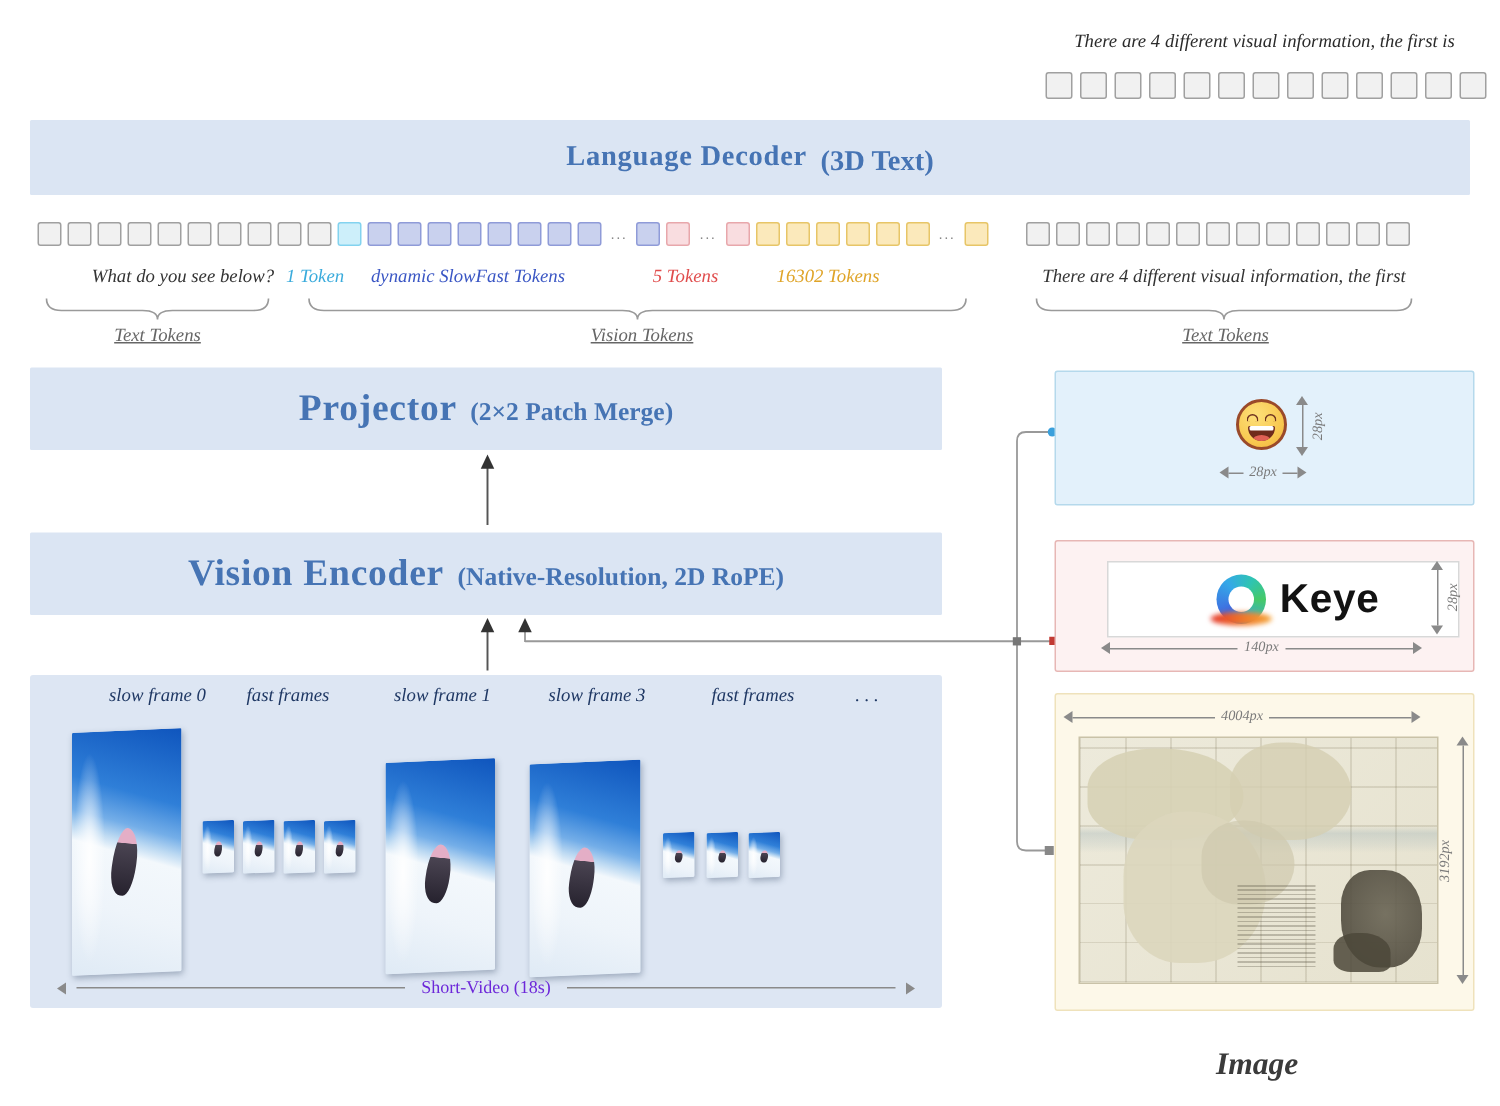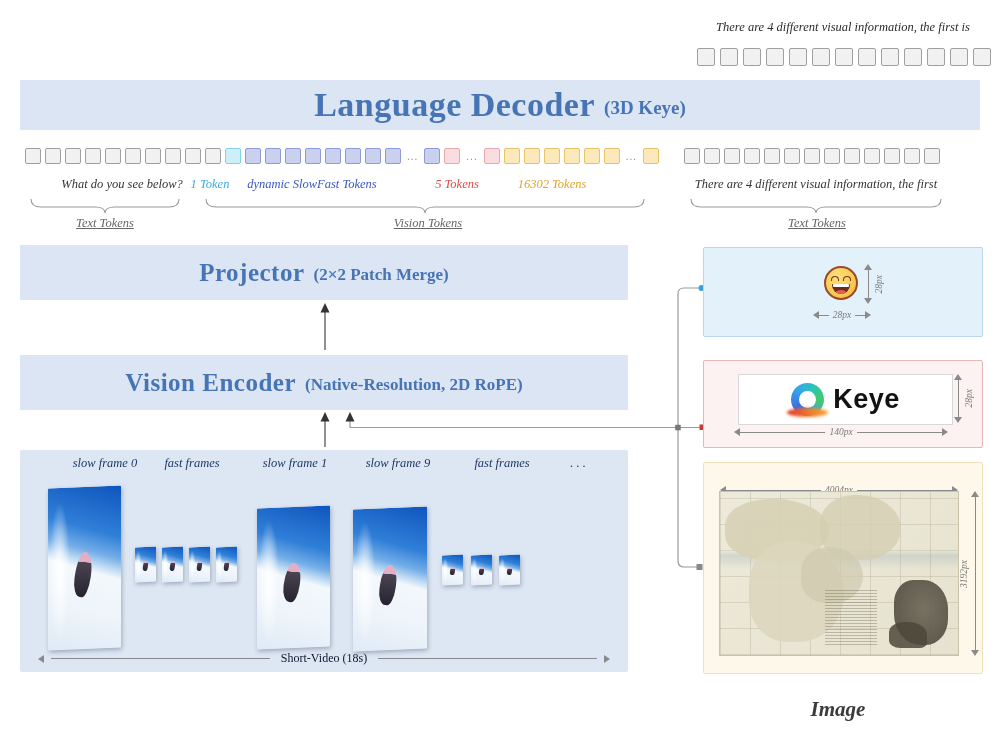--- a/index.html
+++ b/index.html
@@ -8,21 +8,21 @@
     font-family:"Liberation Serif",serif;overflow:hidden;
   }
   svg.connectors{position:absolute;left:0;top:0;pointer-events:none;}
 
   
   .banner{
     position:absolute;background:var(--banner-bg);color:var(--banner-text);
     display:flex;align-items:center;justify-content:center;gap:9px;
     font-weight:bold;border-radius:1px;
   }
-  .banner .t1{font-size:34px;letter-spacing:.5px;}
+  .banner .t1{font-size:19px;letter-spacing:.5px;}
   .banner .t2{font-size:19px;padding-top:5px;}
   .banner.small .t1{font-size:25px;}
   .banner.small .t2{font-size:17px;padding-top:4px;}
 
   
   .tok-row{position:absolute;display:flex;gap:4px;align-items:center;}
   .tok{width:16px;height:16px;border:1.4px solid #aaa;border-radius:2px;box-sizing:border-box;flex:none;}
   .tok-row.lg .tok{width:18px;height:18px;}
   .tok-row.lg{gap:5px;}
   .dots{font-family:"Liberation Sans",sans-serif;font-size:10px;color:#888;letter-spacing:1px;margin:0 2px;flex:none;}
@@ -50,21 +50,21 @@
   .frame{position:absolute;border-radius:1px;box-shadow:1px 2px 4px rgba(40,60,90,.35);
        transform:skewY(-2.5deg);
        background:
         radial-gradient(closest-side at 16% 52%, rgba(255,255,255,.95), rgba(255,255,255,0) 90%),
         linear-gradient(198deg,#0f55bd 0%,#2f7fd8 28%,#74aee8 40%,#bcd9f2 46%,#f3f8fc 51%,#eef4fa 72%,#dfeaf5 100%);
   }
   .frame::after{content:"";position:absolute;left:37%;top:40%;width:22%;height:28%;
        background:linear-gradient(#e4aec6 0 22%,#4a4452 23%,#26222e 100%);
        border-radius:45% 55% 40% 50%/55% 50% 45% 40%;transform:rotate(8deg);}
   .sv-arrow{position:absolute;left:18px;right:18px;top:201px;display:flex;align-items:center;gap:7px;}
-  .sv-arrow .dlabel{font-size:12px;color:#0f172a;font-style:normal;}
+  .sv-arrow .dlabel{font-size:12px;color:#6d28d9;font-style:normal;}
 
   
   .dim-h{position:absolute;display:flex;align-items:center;}
   .dim-v{position:absolute;display:flex;align-items:stretch;gap:2px;}
   .dim-v .col{display:flex;flex-direction:column;align-items:center;}
   .dline{flex:1;height:1px;background:var(--dim-color);}
   .vline{flex:1;width:1px;background:var(--dim-color);}
   .ah{width:0;height:0;border:4px solid transparent;flex:none;}
   .ah-l{border-right:6px solid var(--dim-color);border-left:none;}
   .ah-r{border-left:6px solid var(--dim-color);border-right:none;}
@@ -87,21 +87,21 @@
   .emoji .eye{position:absolute;top:8px;width:8px;height:5px;border:1.8px solid #6f3320;
        border-bottom:none;border-radius:8px 8px 0 0;box-sizing:border-box;}
   .eye.l{left:5px;}.eye.r{right:5px;}
   .emoji .mouth{position:absolute;left:50%;transform:translateX(-50%);bottom:4px;width:18px;height:10px;
        background:#6f2a1c;border-radius:2px 2px 18px 18px;overflow:hidden;}
   .emoji .mouth::before{content:"";position:absolute;top:0;left:1px;right:1px;height:3px;background:#fff;border-radius:1px;}
   .emoji .mouth::after{content:"";position:absolute;bottom:-3px;left:3px;width:12px;height:7px;background:#e06055;border-radius:50%;}
 
   
   .keye-box{position:absolute;left:34px;top:13px;width:213px;height:49px;background:#fff;
-       border:1px solid #d8d8d8;display:flex;align-items:center;justify-content:center;gap:9px;}
+       border:1px solid #d8d8d8;display:flex;align-items:center;justify-content:center;gap:9px;padding-left:20px;}
   .keye-ring{position:relative;width:33px;height:33px;flex:none;}
   .ring-c{position:absolute;inset:0;border-radius:50%;
        background:conic-gradient(from 230deg,#3f6ae0,#35a8e8 90deg,#2fc4b2 160deg,#46c968 220deg,#35a8e8 300deg,#3f6ae0);}
   .ring-c::after{content:"";position:absolute;inset:8px;background:#fff;border-radius:50%;}
   .swoosh{position:absolute;left:-4px;right:-4px;bottom:-1px;height:9px;border-radius:50%;
        background:linear-gradient(90deg,#e5372b,#ef7a2a 55%,#f5a63a);filter:blur(1.6px);}
   .keye-text{font-family:"Liberation Sans",sans-serif;font-weight:bold;font-size:27px;color:#121212;letter-spacing:.5px;}
 
   
   .map-img{position:absolute;left:15px;top:28px;width:240px;height:165px;overflow:hidden;
@@ -161,21 +161,21 @@
     <span class="tok" style="background: rgb(241, 241, 241); border-color: rgb(160, 160, 160);"></span>
     <span class="tok" style="background: rgb(241, 241, 241); border-color: rgb(160, 160, 160);"></span>
     <span class="tok" style="background: rgb(241, 241, 241); border-color: rgb(160, 160, 160);"></span>
     <span class="tok" style="background: rgb(241, 241, 241); border-color: rgb(160, 160, 160);"></span>
     <span class="tok" style="background: rgb(241, 241, 241); border-color: rgb(160, 160, 160);"></span>
     <span class="tok" style="background: rgb(241, 241, 241); border-color: rgb(160, 160, 160);"></span>
   </div>
 
 <div class="banner" style="left:20px;top:80px;width:960px;height:50px;">
   <span class="t1">Language Decoder</span>
-  <span class="t2">(3D Keye)</span>
+  <span class="t2">(3D Text)</span>
 </div>
 
 <div class="tok-row" style="left:25px;top:148px;">
     <span class="tok" style="background: rgb(241, 241, 241); border-color: rgb(160, 160, 160);"></span>
     <span class="tok" style="background: rgb(241, 241, 241); border-color: rgb(160, 160, 160);"></span>
     <span class="tok" style="background: rgb(241, 241, 241); border-color: rgb(160, 160, 160);"></span>
     <span class="tok" style="background: rgb(241, 241, 241); border-color: rgb(160, 160, 160);"></span>
     <span class="tok" style="background: rgb(241, 241, 241); border-color: rgb(160, 160, 160);"></span>
     <span class="tok" style="background: rgb(241, 241, 241); border-color: rgb(160, 160, 160);"></span>
     <span class="tok" style="background: rgb(241, 241, 241); border-color: rgb(160, 160, 160);"></span>
@@ -248,21 +248,21 @@
 
 <div class="banner small" style="left:20px;top:355px;width:608px;height:55px;">
   <span class="t1">Vision Encoder</span>
   <span class="t2">(Native-Resolution, 2D RoPE)</span>
 </div>
 
 <div class="video-panel">
   <span class="vlabel" style="left:85px;">slow frame 0</span>
   <span class="vlabel" style="left:172px;">fast frames</span>
   <span class="vlabel" style="left:275px;">slow frame 1</span>
-  <span class="vlabel" style="left:378px;">slow frame 9</span>
+  <span class="vlabel" style="left:378px;">slow frame 3</span>
   <span class="vlabel" style="left:482px;">fast frames</span>
   <span class="vlabel" style="left:558px;">. . .</span>
 
   <div class="frame" style="left:28px;top:37px;width:73px;height:162px;"></div>
   <div class="frame" style="left:115px;top:97px;width:21px;height:35px;"></div>
   <div class="frame" style="left:142px;top:97px;width:21px;height:35px;"></div>
   <div class="frame" style="left:169px;top:97px;width:21px;height:35px;"></div>
   <div class="frame" style="left:196px;top:97px;width:21px;height:35px;"></div>
   <div class="frame" style="left:237px;top:57px;width:73px;height:141px;"></div>
   <div class="frame" style="left:333px;top:58px;width:74px;height:142px;"></div>
@@ -321,21 +321,21 @@
     <span class="col">
         <span class="ah ah-u"></span>
         <span class="vline"></span>
         <span class="ah ah-d"></span>
       </span>
     <span class="vlabel-rot">28px</span>
   </div>
 </div>
 
 <div class="rpanel map-p">
-  <div class="dim-h" style="left:16px;top:10px;width:238px;margin-top:12px;">
+  <div class="dim-h" style="left:5px;top:10px;width:238px;">
     <span class="ah ah-l"></span>
       <span class="dline"></span>
     <span class="dlabel">4004px</span>
     <span class="dline"></span>
       <span class="ah ah-r"></span>
   </div>
   <div class="map-img">
     <span class="blob b1"></span>
       <span class="blob b2"></span>
     <span class="blob b3"></span>

